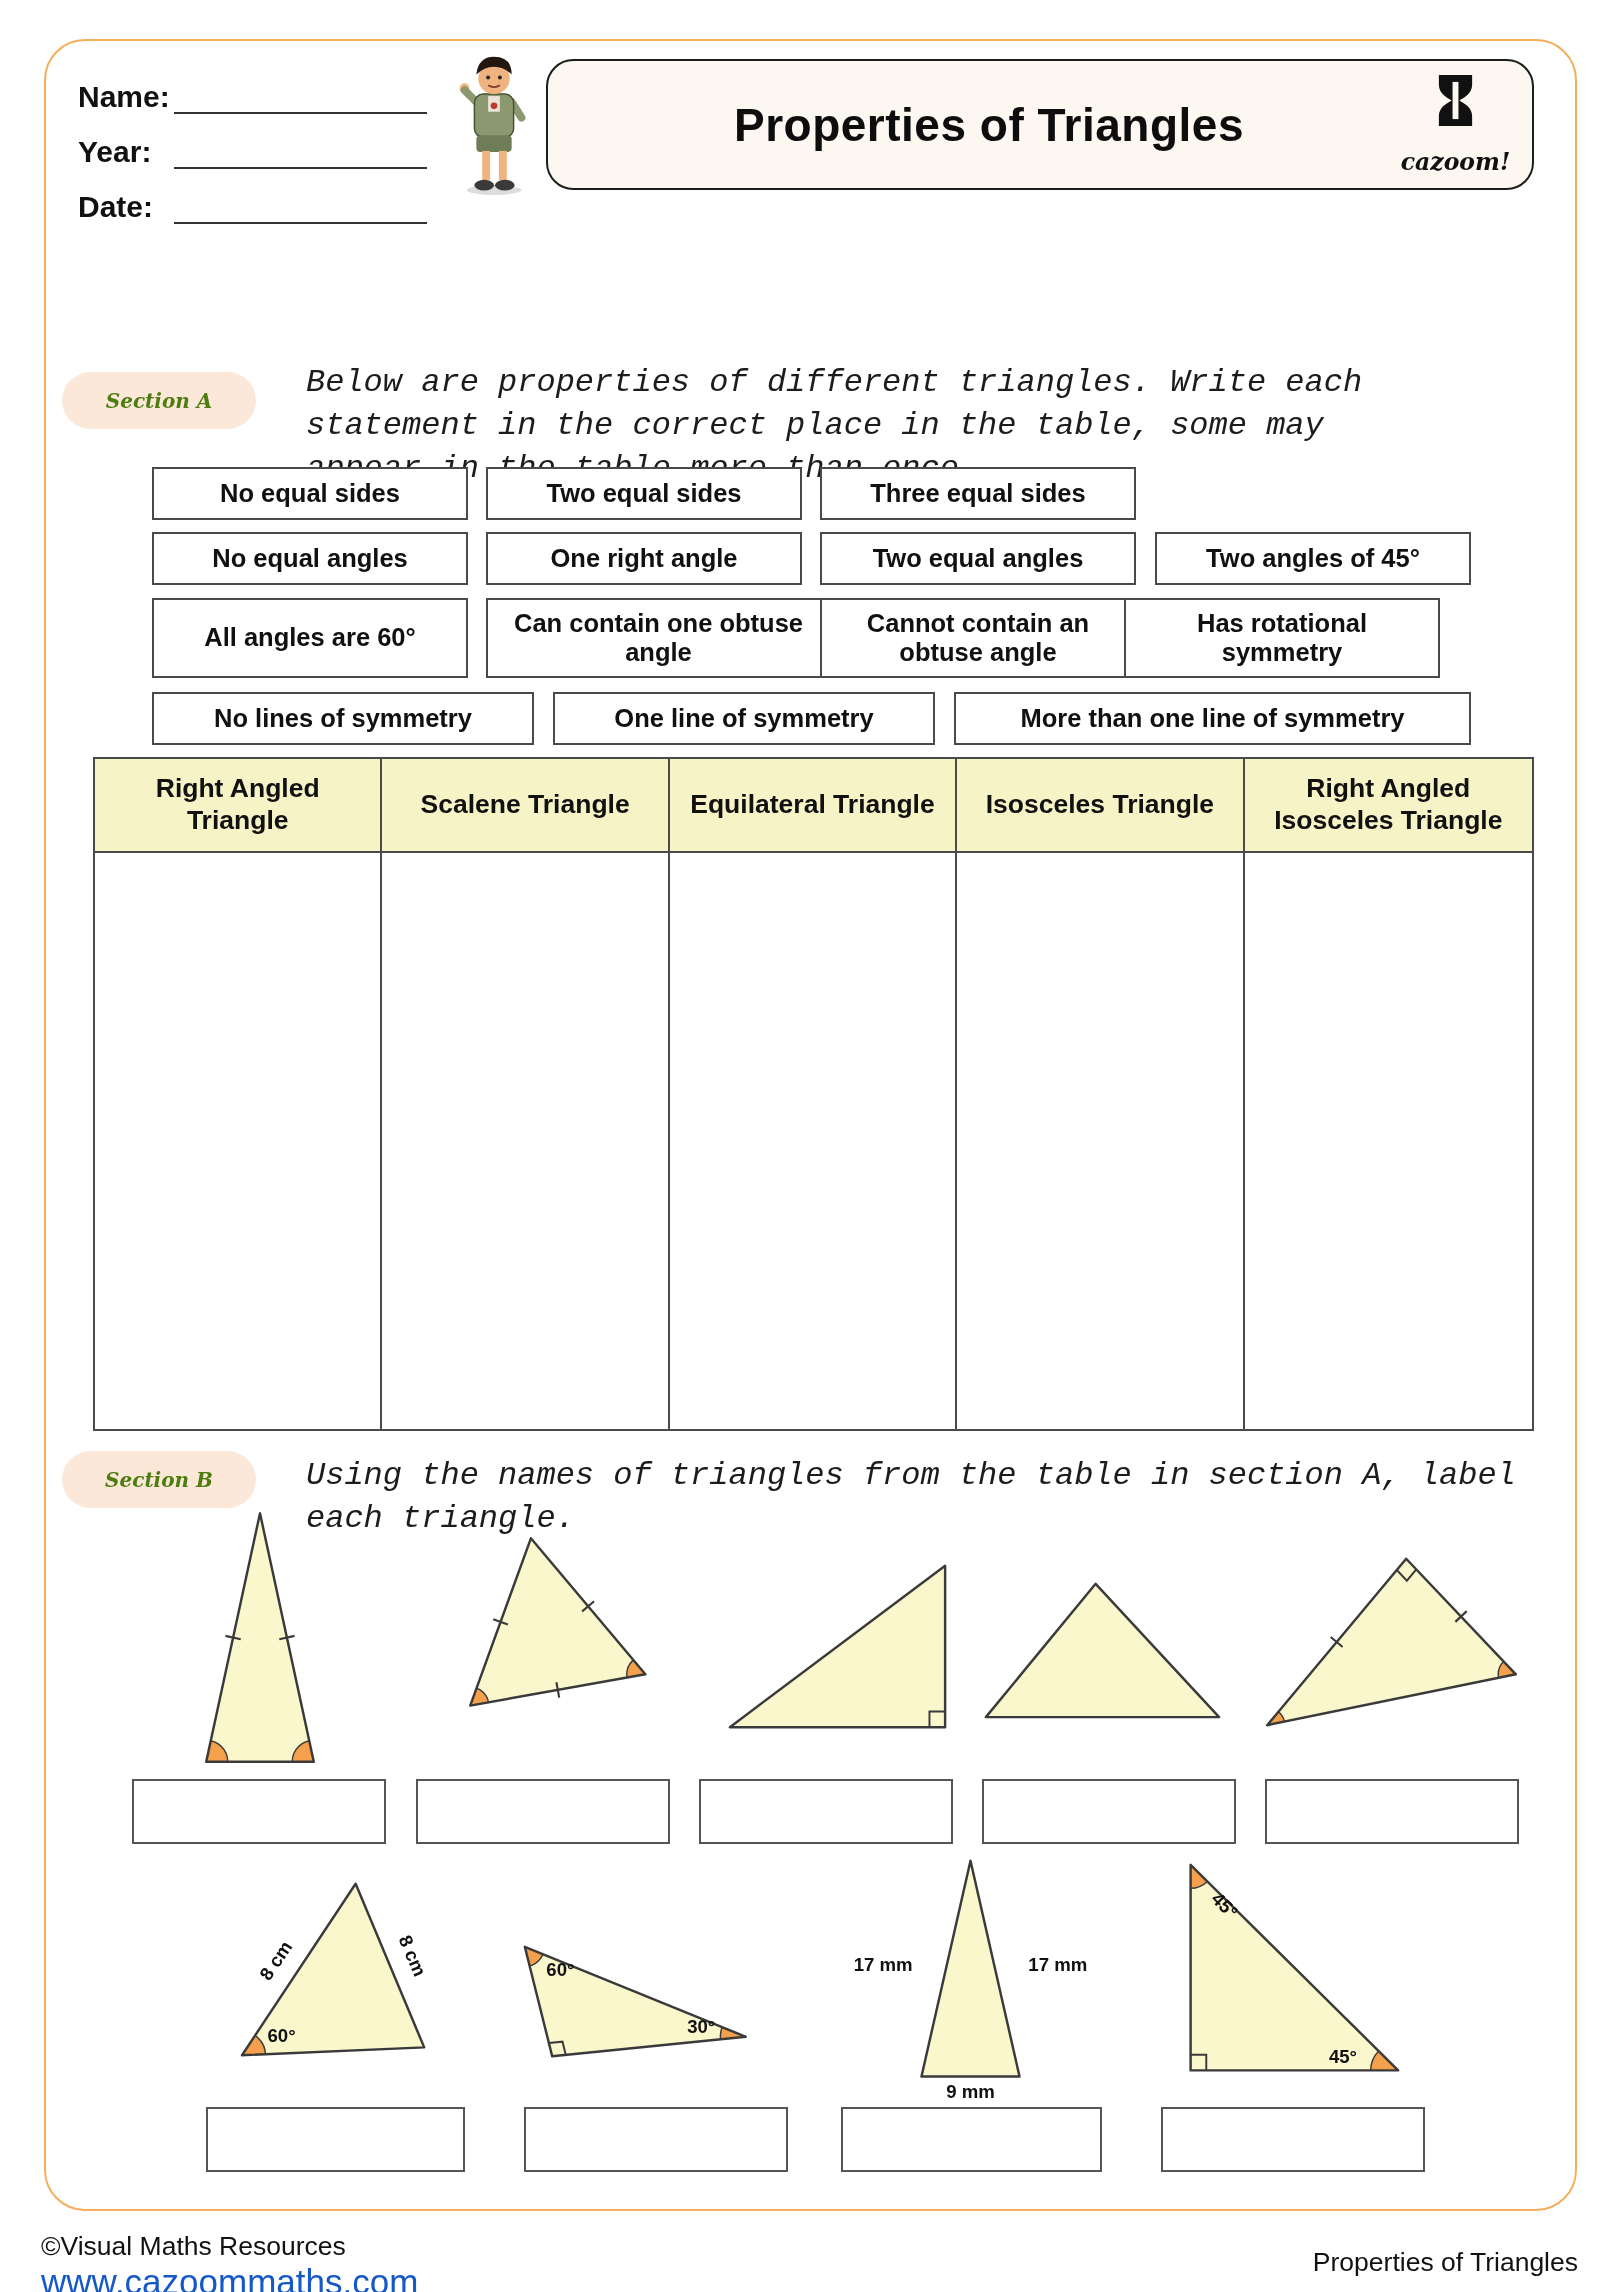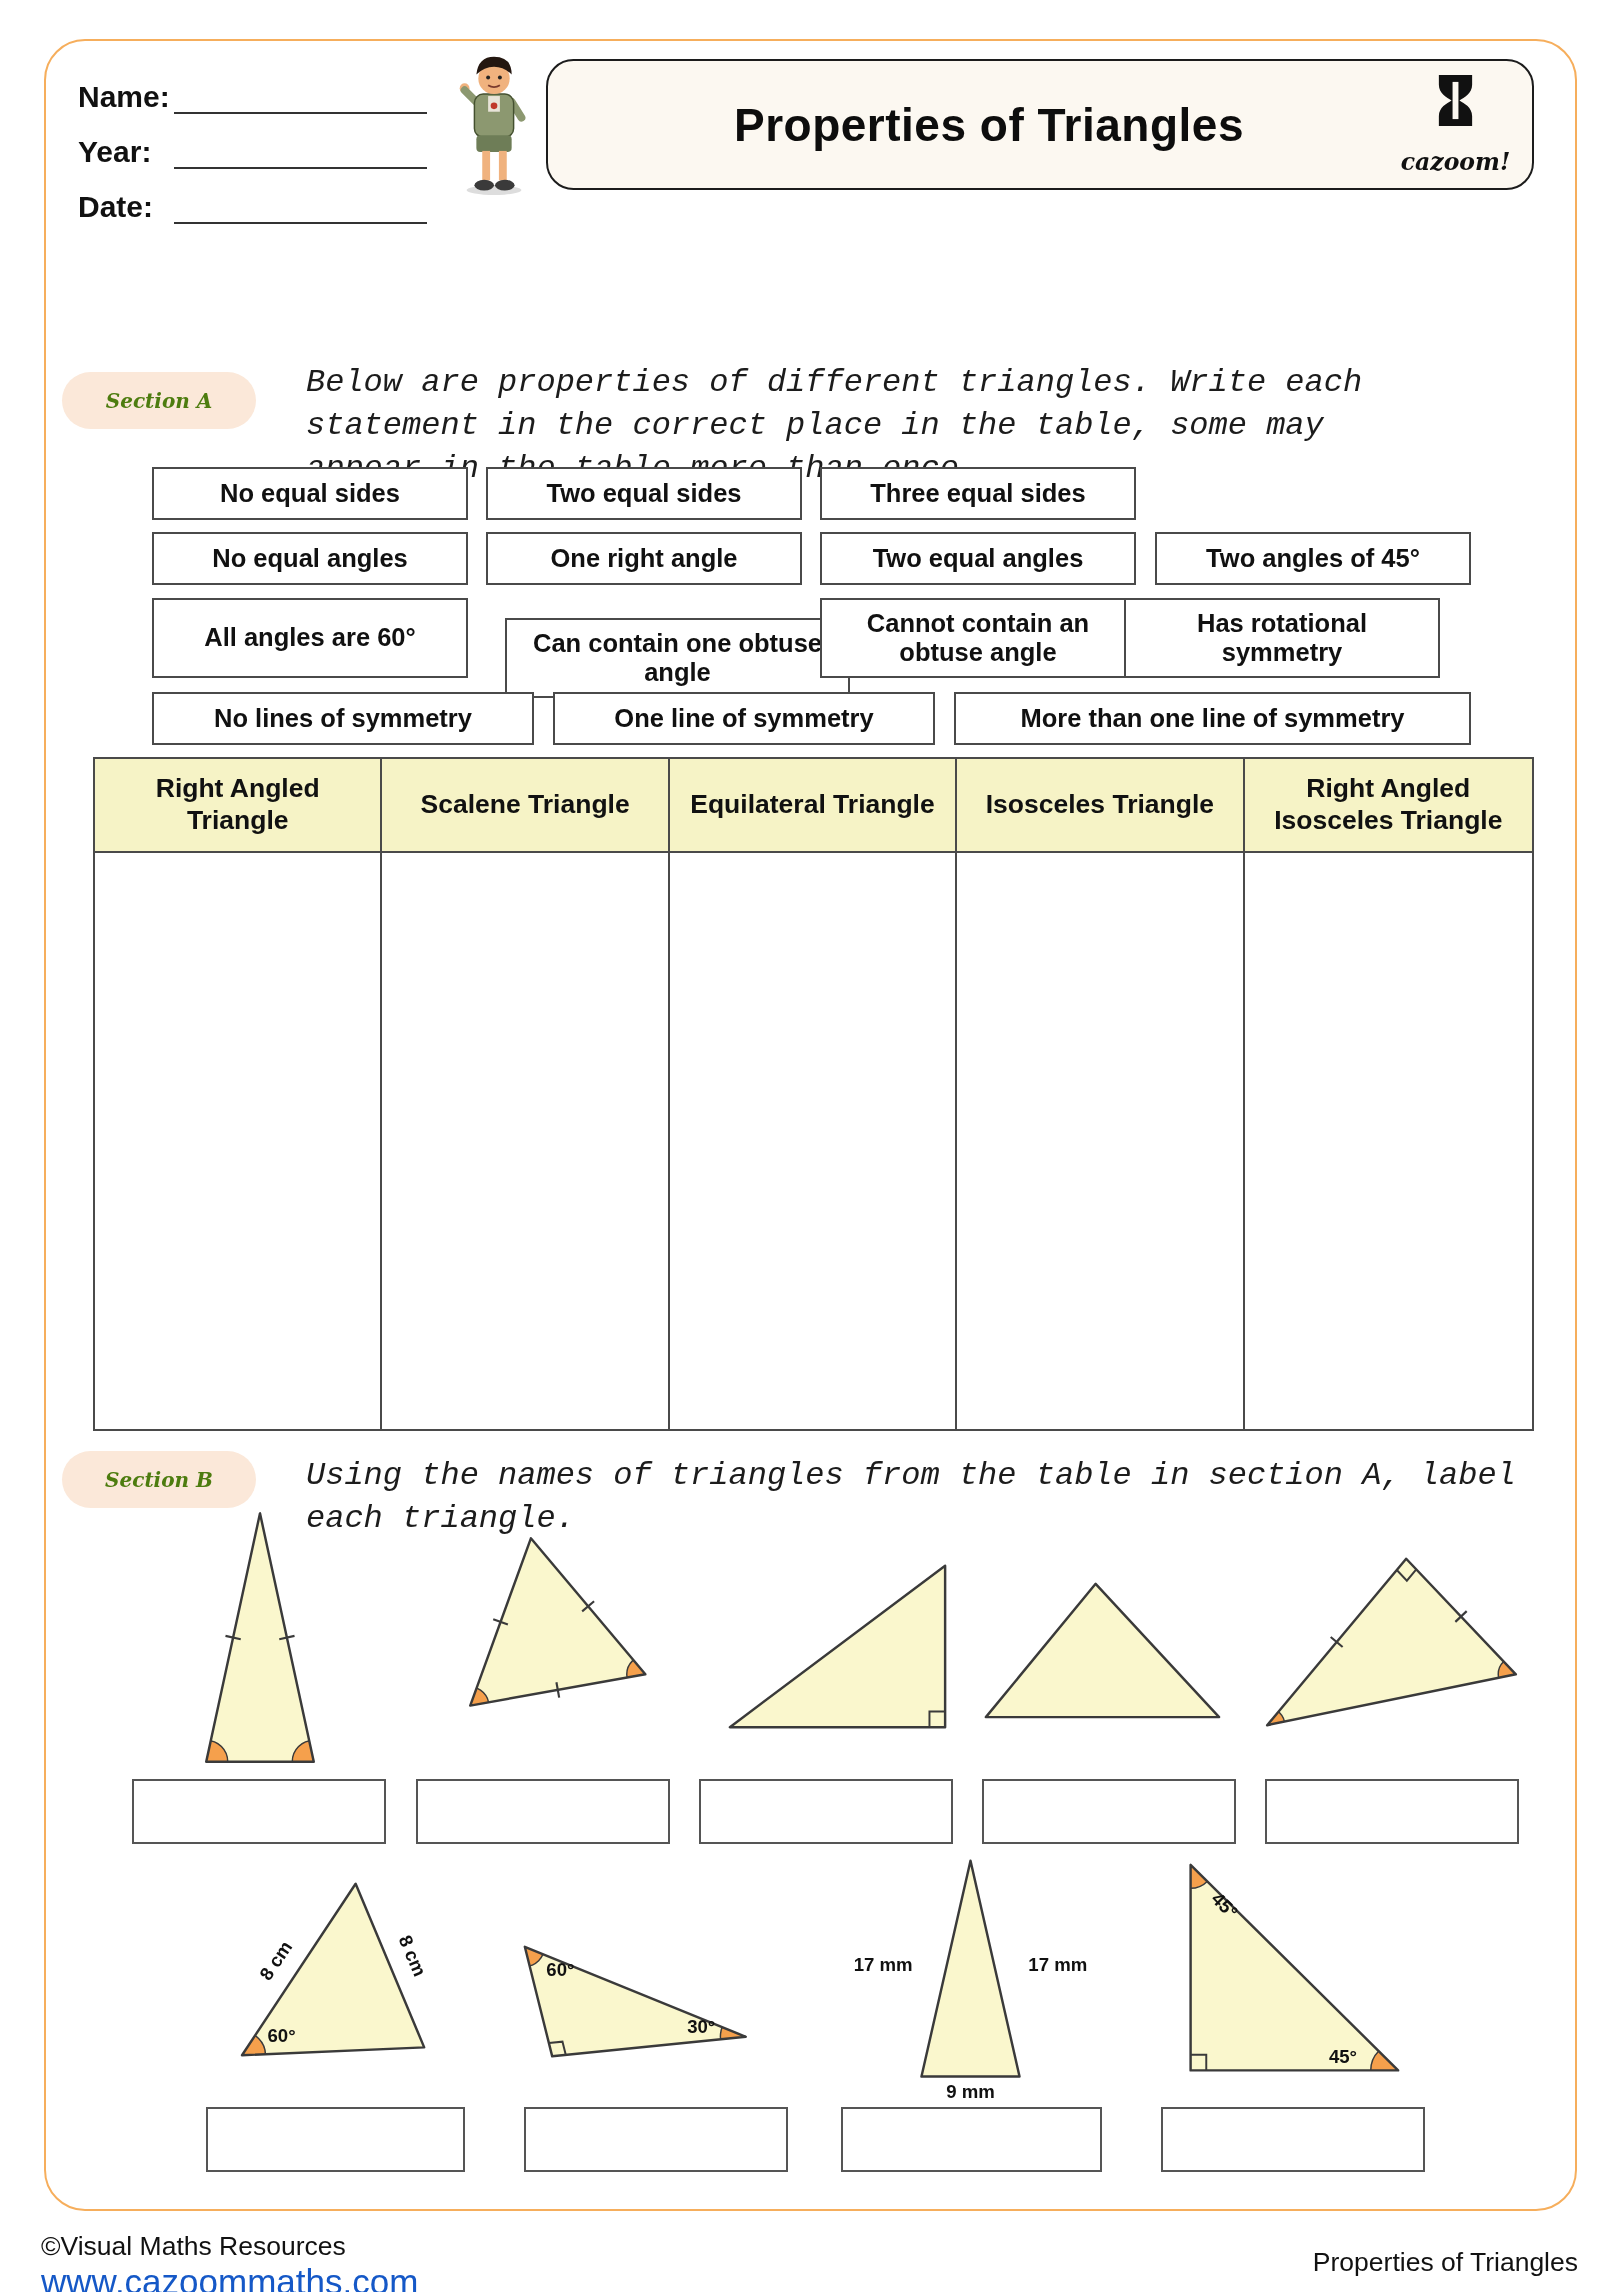--- a/index.html
+++ b/index.html
@@ -87,21 +87,21 @@
   <div class="abs prop-box" style="left:152px;top:467px;width:316px;height:53px;">No equal sides</div>
   <div class="abs prop-box" style="left:486px;top:467px;width:316px;height:53px;">Two equal sides</div>
   <div class="abs prop-box" style="left:820px;top:467px;width:316px;height:53px;">Three equal sides</div>
 
   <div class="abs prop-box" style="left:152px;top:532px;width:316px;height:53px;">No equal angles</div>
   <div class="abs prop-box" style="left:486px;top:532px;width:316px;height:53px;">One right angle</div>
   <div class="abs prop-box" style="left:820px;top:532px;width:316px;height:53px;">Two equal angles</div>
   <div class="abs prop-box" style="left:1155px;top:532px;width:316px;height:53px;">Two angles of 45°</div>
 
   <div class="abs prop-box" style="left:152px;top:598px;width:316px;height:80px;">All angles are 60°</div>
-  <div class="abs prop-box" style="left:486px;top:618px;width:345px;height:80px;margin-left:19px;">Can contain one obtuse angle</div>
+  <div class="abs prop-box" style="left:486px;top:598px;width:345px;height:80px;">Can contain one obtuse angle</div>
   <div class="abs prop-box" style="left:820px;top:598px;width:316px;height:80px;">Cannot contain an obtuse angle</div>
   <div class="abs prop-box" style="left:1124px;top:598px;width:316px;height:80px;">Has rotational symmetry</div>
 
   <div class="abs prop-box" style="left:152px;top:692px;width:382px;height:53px;">No lines of symmetry</div>
   <div class="abs prop-box" style="left:553px;top:692px;width:382px;height:53px;">One line of symmetry</div>
   <div class="abs prop-box" style="left:954px;top:692px;width:517px;height:53px;">More than one line of symmetry</div>
 
   <div class="abs" id="ptable">
     <div class="th">Right Angled Triangle</div>
     <div class="th">Scalene Triangle</div>

